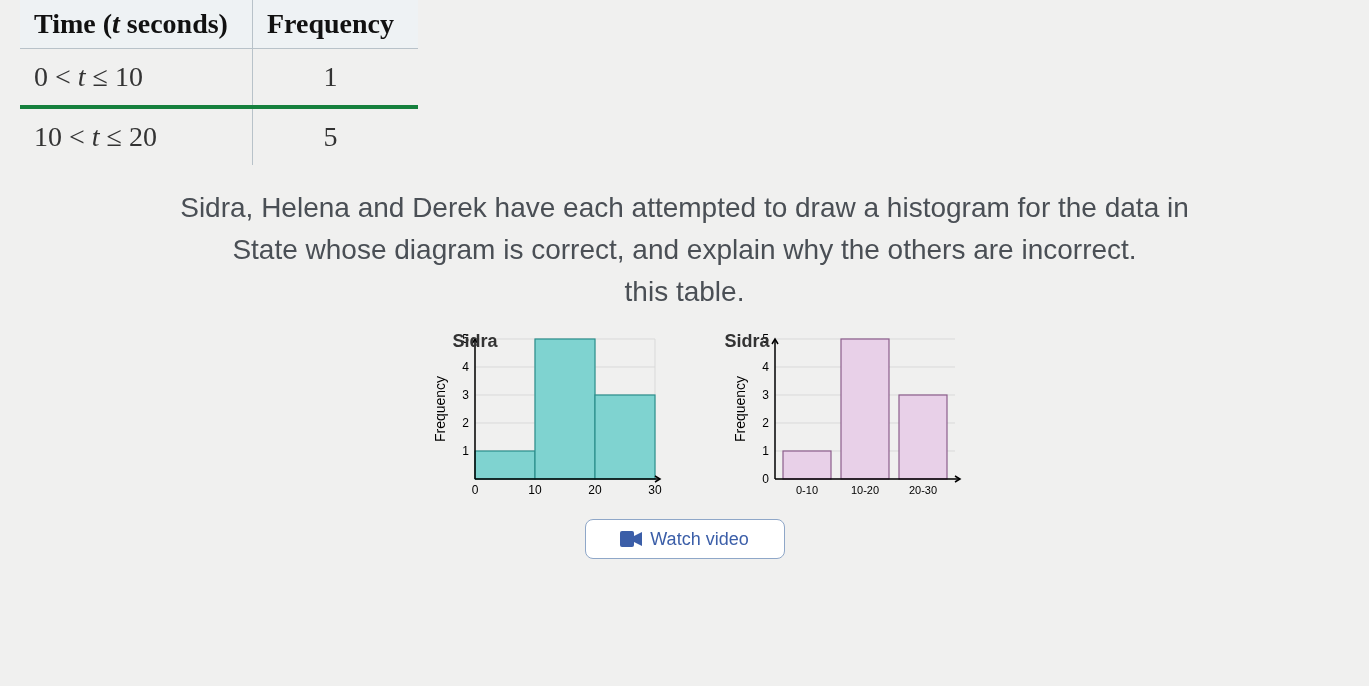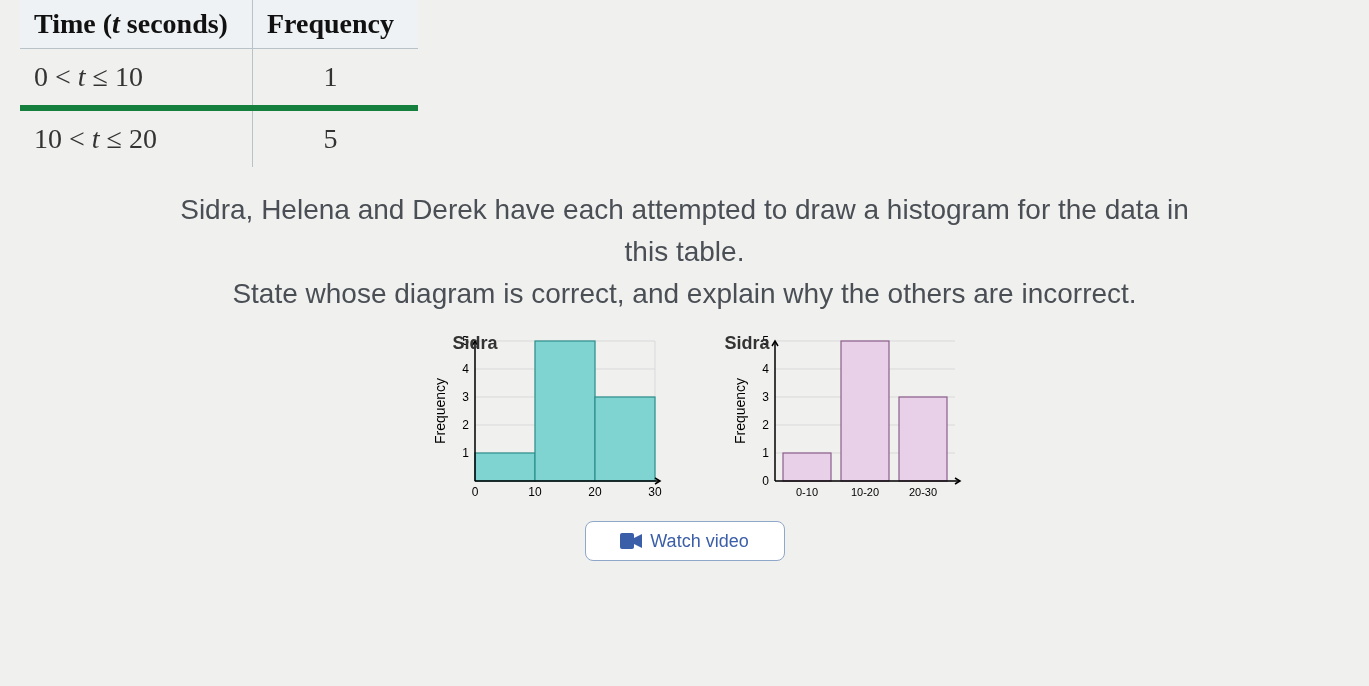--- a/index.html
+++ b/index.html
@@ -21,21 +21,21 @@
     background: #eef2f4;
     border-bottom: 1px solid #b8c2c9;
     color: #111;
     font-family: Liberation Serif, serif;
   }
   th:first-child { border-right: 1px solid #b8c2c9; }
   td {
     font-size: 28px;
     font-family: "Times New Roman", serif;
     padding: 12px 24px 12px 14px;
-    border-bottom: 6px solid #15803d;
+    border-bottom: 4px solid #15803d;
     text-align: left;
   }
   td:first-child { border-right: 1px solid #b8c2c9; }
   td:last-child { text-align: center; }
   tr:last-child td { border-bottom: none; }
   .italic-var { font-style: italic; }
   .prompt {
     font-size: 28px;
     color: #4a4f55;
     text-align: center;
@@ -97,22 +97,22 @@
       <tr>
         <td>10 &lt; <span class="italic-var">t</span> ≤ 20</td>
         <td>5</td>
       </tr>
     </tbody>
   </table>
 </div>
 
 <div class="prompt">
   <span class="prompt-line">Sidra, Helena and Derek have each attempted to draw a histogram for the data in</span>
+  <span class="prompt-line">State whose diagram is correct, and explain why the others are incorrect.</span>
   <span class="prompt-line">this table.</span>
-  <span class="prompt-line">State whose diagram is correct, and explain why the others are incorrect.</span>
 </div>
 
 <div class="charts-row">
   <div class="chart-block">
     <span class="chart-name left">Sidra</span>
     <svg width="260" height="180" viewBox="0 0 260 180">
 
       <g stroke="#d9d9d9" stroke-width="1">
         <line x1="70" y1="150" x2="250" y2="150"></line>
         <line x1="70" y1="122" x2="250" y2="122"></line>

